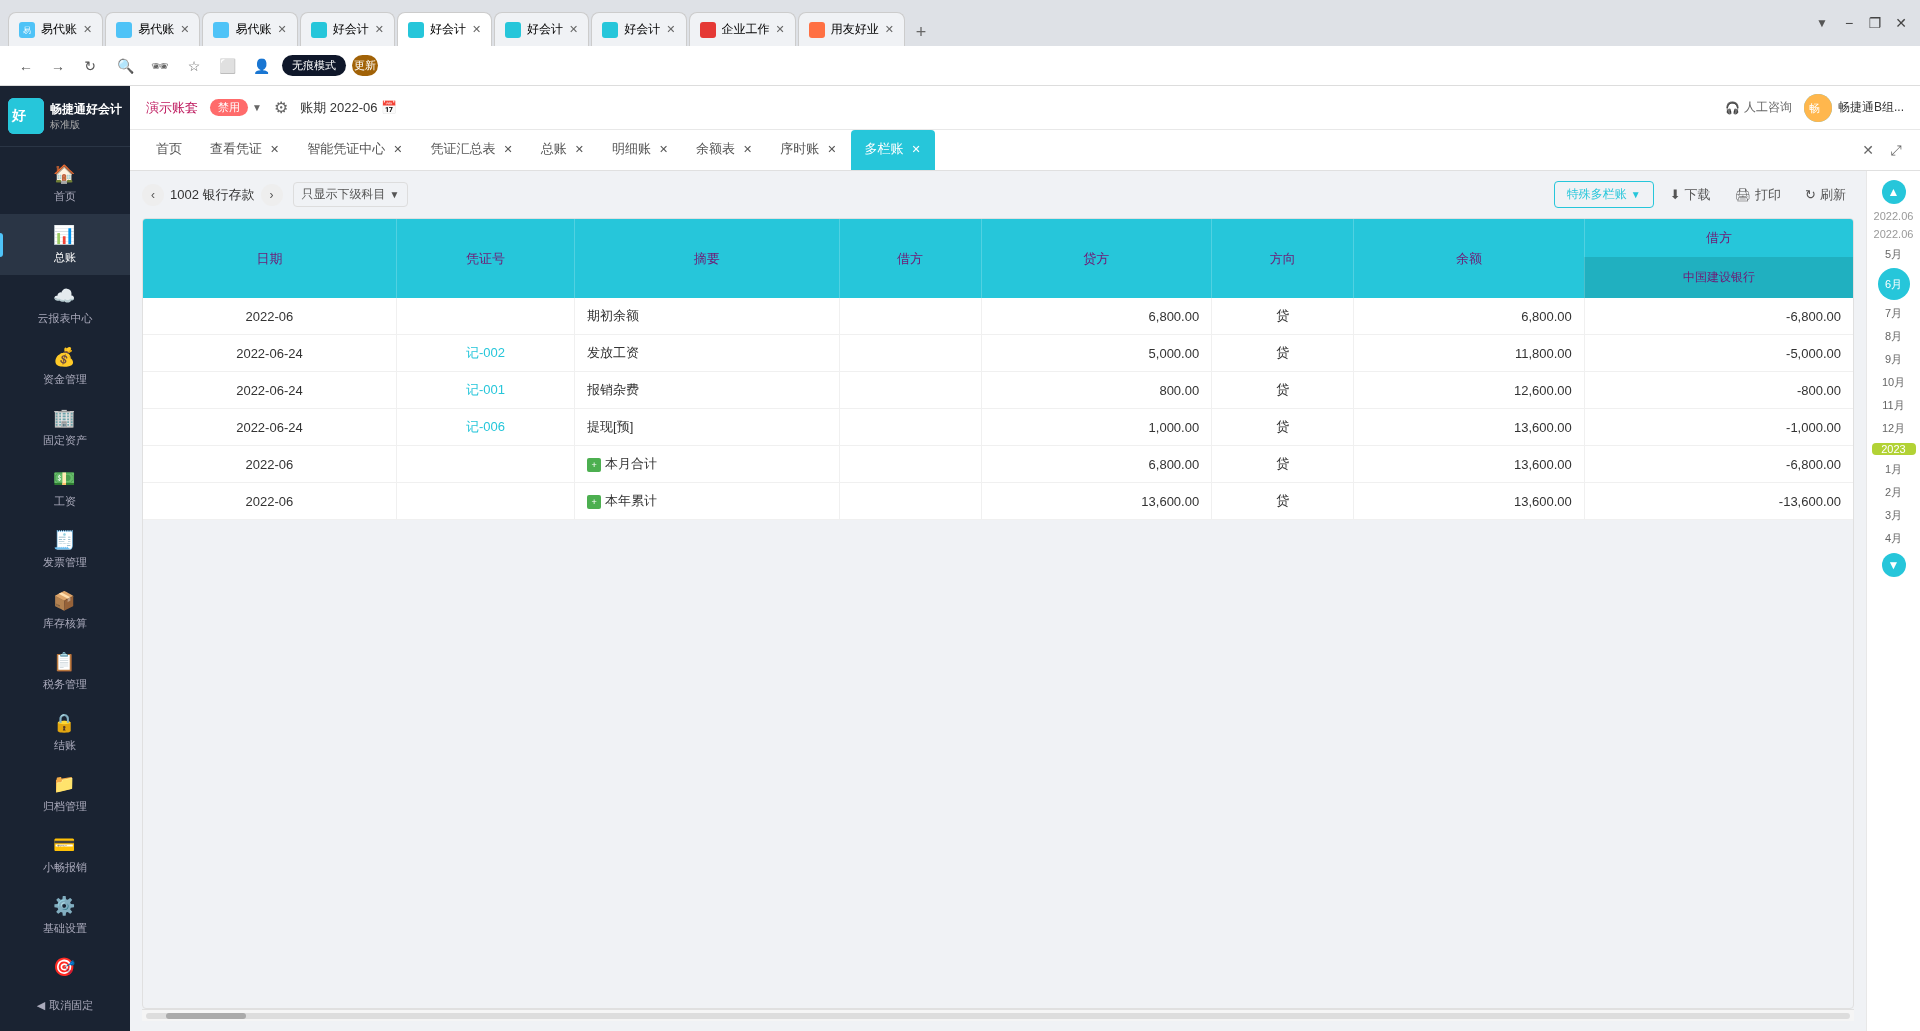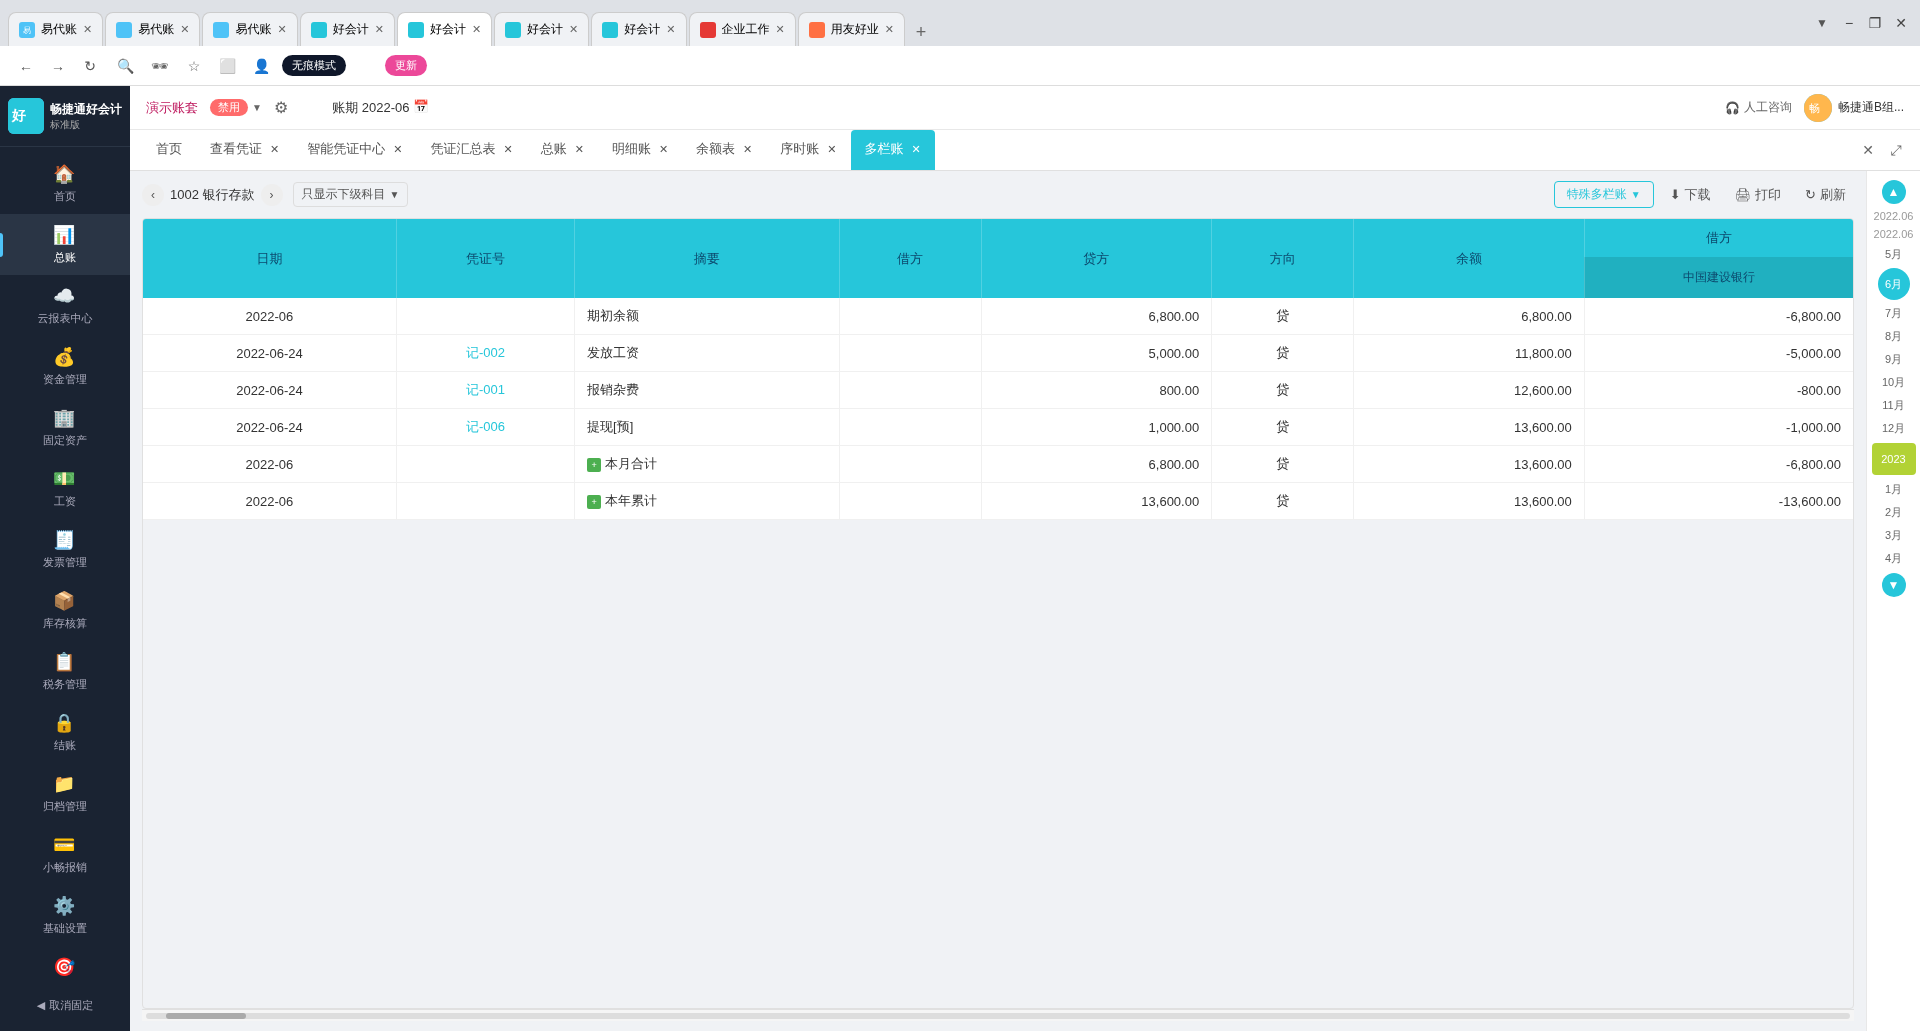--- a/index.html
+++ b/index.html
@@ -19,21 +19,21 @@
     .win-btn { width: 22px; height: 22px; display: flex; align-items: center; justify-content: center; cursor: pointer; font-size: 14px; color: #444; }
 
     
     .address-bar { background: #fff; height: 40px; display: flex; align-items: center; padding: 0 12px; gap: 8px; border-bottom: 1px solid #ddd; }
     .addr-nav-btns { display: flex; gap: 4px; }
     .addr-btn { width: 28px; height: 28px; display: flex; align-items: center; justify-content: center; cursor: pointer; color: #555; font-size: 14px; border-radius: 50%; }
     .addr-input { flex: 1; border: 1px solid #ddd; border-radius: 20px; padding: 4px 14px; font-size: 12px; color: #333; background: #f5f5f5; }
     .addr-tools { display: flex; gap: 6px; align-items: center; }
     .addr-tool { width: 28px; height: 28px; display: flex; align-items: center; justify-content: center; cursor: pointer; color: #666; font-size: 14px; }
     .no-trace-btn { background: #0f172a; color: #fff; border-radius: 12px; padding: 3px 10px; font-size: 11px; cursor: pointer; }
-    .update-btn { background: #ec4899; color: #fff; border-radius: 12px; padding: 3px 10px; font-size: 11px; cursor: pointer; margin-left: 33px; }
+    .update-btn { background: #a16207; color: #fff; border-radius: 12px; padding: 3px 2px; font-size: 11px; cursor: pointer; }
 
     
     .app-layout { display: flex; height: calc(1031px - 86px); }
 
     
     .sidebar { width: 130px; background: #1a2332; color: #fff; display: flex; flex-direction: column; flex-shrink: 0; }
     .sidebar-logo { padding: 12px 8px; display: flex; align-items: center; gap: 6px; border-bottom: 1px solid #2a3545; }
     .sidebar-logo-icon { width: 36px; height: 36px; background: #4fc3f7; border-radius: 6px; display: flex; align-items: center; justify-content: center; font-size: 11px; color: #fff; font-weight: bold; flex-shrink: 0; }
     .sidebar-items { flex: 1; overflow-y: auto; padding: 6px 0; }
     .sidebar-item { display: flex; flex-direction: column; align-items: center; padding: 10px 6px; cursor: pointer; gap: 4px; color: #aab; font-size: 11px; position: relative; }
@@ -47,21 +47,21 @@
 
     
     .main-content { flex: 1; display: flex; flex-direction: column; overflow: hidden; background: #f0f2f5; }
 
     
     .app-header { background: #fff; height: 44px; display: flex; align-items: center; padding: 0 16px; gap: 12px; border-bottom: 1px solid #e8e8e8; flex-shrink: 0; }
     .header-title { font-size: 13px; color: #be185d; }
     .header-badge { background: #ff6b6b; color: #fff; border-radius: 10px; padding: 1px 8px; font-size: 11px; }
     .header-dropdown { display: flex; align-items: center; gap: 4px; cursor: pointer; }
     .header-gear { color: #666; cursor: pointer; font-size: 16px; }
-    .header-period { display: flex; gap: 4px; color: #333; font-size: 13px; margin-left: 32px; }
+    .header-period { display: flex; align-items: center; gap: 4px; color: #333; font-size: 13px; }
     .header-right { margin-left: auto; display: flex; align-items: center; gap: 12px; }
     .header-consult { display: flex; align-items: center; gap: 4px; color: #666; font-size: 12px; cursor: pointer; }
     .header-user { display: flex; align-items: center; gap: 6px; cursor: pointer; }
     .user-avatar { width: 28px; height: 28px; border-radius: 50%; background: #4fc3f7; display: flex; align-items: center; justify-content: center; font-size: 11px; color: #fff; }
     .user-name { font-size: 12px; color: #333; }
 
     
     .content-tabs { background: #fff; display: flex; align-items: center; border-bottom: 1px solid #e0e0e0; padding: 0 12px; flex-shrink: 0; position: relative; }
     .content-tab { padding: 10px 14px; font-size: 13px; color: #555; cursor: pointer; border-bottom: 2px solid transparent; display: flex; align-items: center; gap: 6px; white-space: nowrap; }
     .content-tab.active { color: #fff; background: #26c6da; border-radius: 4px 4px 0 0; }
@@ -80,34 +80,34 @@
     .account-code { font-size: 13px; color: #333; font-weight: 500; }
     .sub-filter { display: flex; align-items: center; gap: 4px; border: 1px solid #ddd; border-radius: 4px; padding: 3px 8px; cursor: pointer; font-size: 12px; color: #555; }
     .toolbar-right { margin-left: auto; display: flex; align-items: center; gap: 8px; }
     .multi-col-btn { border: 1px solid #26c6da; color: #26c6da; border-radius: 4px; padding: 4px 12px; font-size: 12px; cursor: pointer; display: flex; align-items: center; gap: 4px; }
     .action-btn { display: flex; align-items: center; gap: 4px; color: #555; font-size: 13px; cursor: pointer; padding: 4px 8px; border-radius: 4px; }
 
     
     .ledger-table-wrap { flex: 1; overflow: auto; border: 1px solid #e0e0e0; border-radius: 4px; }
     table { width: 100%; border-collapse: collapse; }
     thead tr { background: #26c6da; }
-    thead th { color: #0c4a6e; padding: 10px 12px; font-size: 13px; font-weight: normal; text-align: center; border-right: 1px solid rgba(255,255,255,0.2); white-space: nowrap; }
+    thead th { color: #701a75; padding: 10px 12px; font-size: 13px; font-weight: normal; text-align: center; border-right: 1px solid rgba(255,255,255,0.2); white-space: nowrap; }
     thead th:last-child { border-right: none; }
     thead .th-sub { background: #20b0c0; padding: 12px 12px; font-size: 12px; }
     tbody tr { background: #fff; border-bottom: 1px solid #f0f0f0; }
     tbody td { padding: 9px 12px; font-size: 13px; color: #333; text-align: center; border-right: 1px solid #f0f0f0; }
     tbody td:last-child { border-right: none; }
     .td-link { color: #26c6da; cursor: pointer; }
     .td-right { text-align: right; }
 
     
     .right-sidebar { width: 54px; background: #fff; border-left: 1px solid #e8e8e8; display: flex; flex-direction: column; align-items: center; padding: 6px 0; overflow-y: auto; flex-shrink: 0; }
     .rs-date { font-size: 11px; color: #666; padding: 4px 6px; cursor: pointer; text-align: center; border-radius: 4px; width: 44px; }
     .rs-date.current { background: #26c6da; color: #fff; border-radius: 50%; width: 32px; height: 32px; display: flex; align-items: center; justify-content: center; margin: 2px auto; }
-    .rs-date.year-marker { background: #b2d235; color: #fff; border-radius: 4px; font-size: 11px; padding: 10px 4px; margin: 3px 0; }
+    .rs-date.year-marker { background: #b2d235; color: #fff; border-radius: 4px; font-size: 11px; padding: 0 4px; margin: 3px 0; }
     .rs-scroll-btn { width: 24px; height: 24px; background: #26c6da; border-radius: 50%; display: flex; align-items: center; justify-content: center; cursor: pointer; color: #fff; font-size: 12px; margin: 3px; }
 
     
     .bottom-scroll { height: 12px; background: #f5f5f5; border-top: 1px solid #e0e0e0; display: flex; align-items: center; padding: 0 4px; }
     .scroll-track { flex: 1; height: 6px; background: #ddd; border-radius: 3px; position: relative; }
     .scroll-thumb { width: 80px; height: 6px; background: #aaa; border-radius: 3px; position: absolute; left: 20px; }
 
     .active-sidebar-indicator { position: absolute; left: 0; top: 50%; transform: translateY(-50%); width: 3px; height: 24px; background: #4fc3f7; border-radius: 0 3px 3px 0; }
 
     

